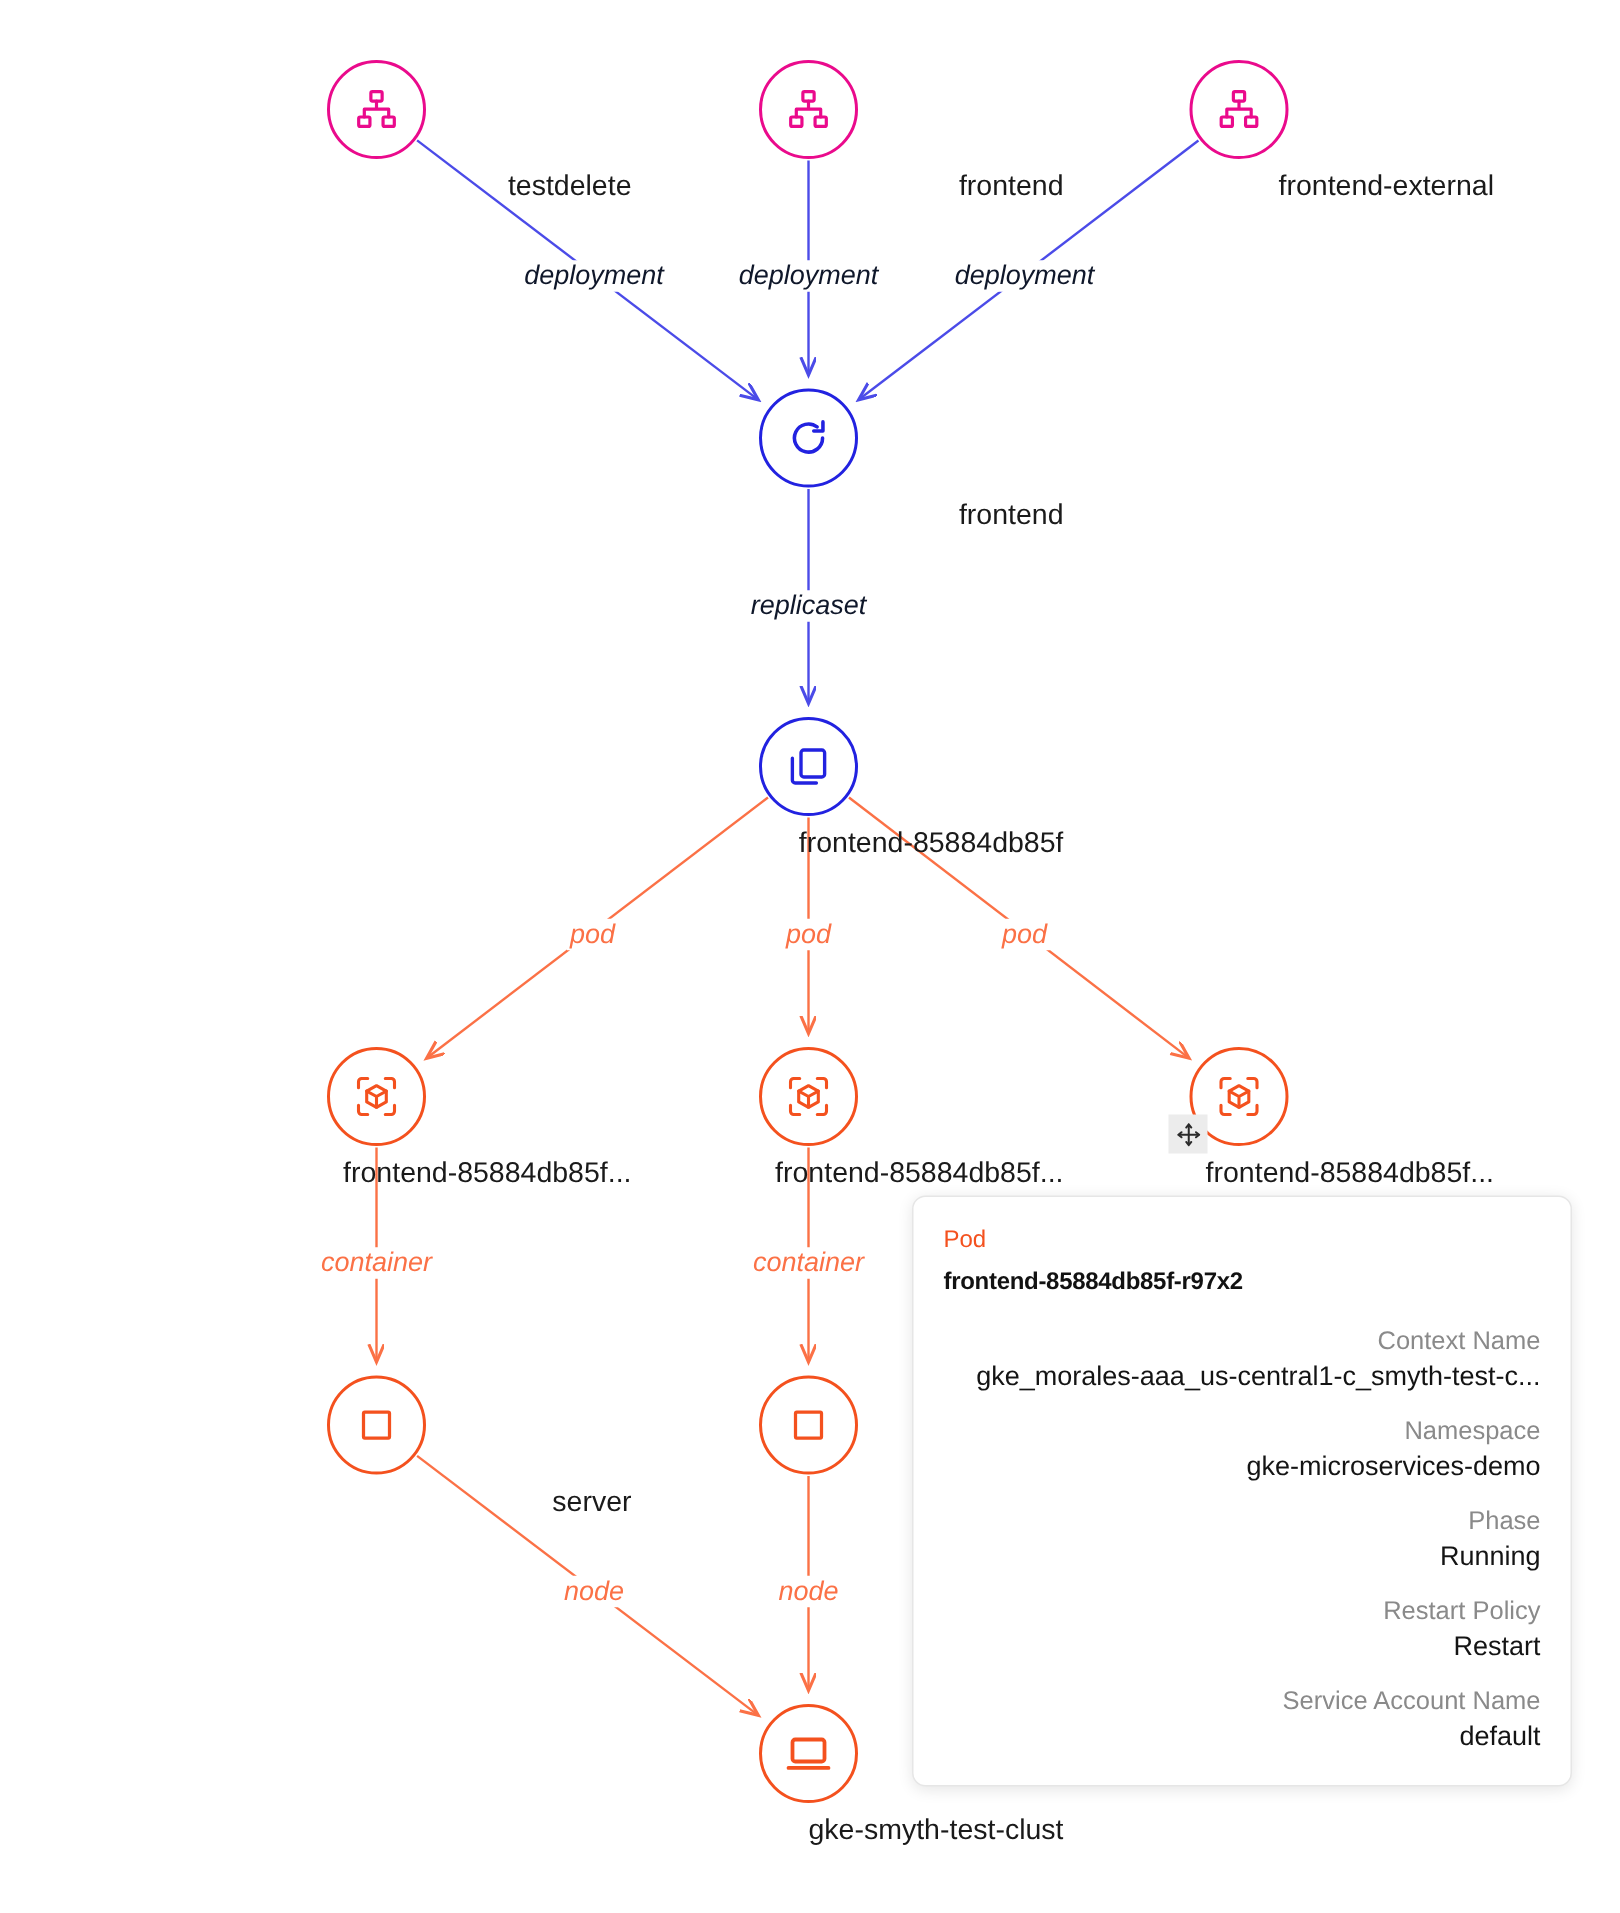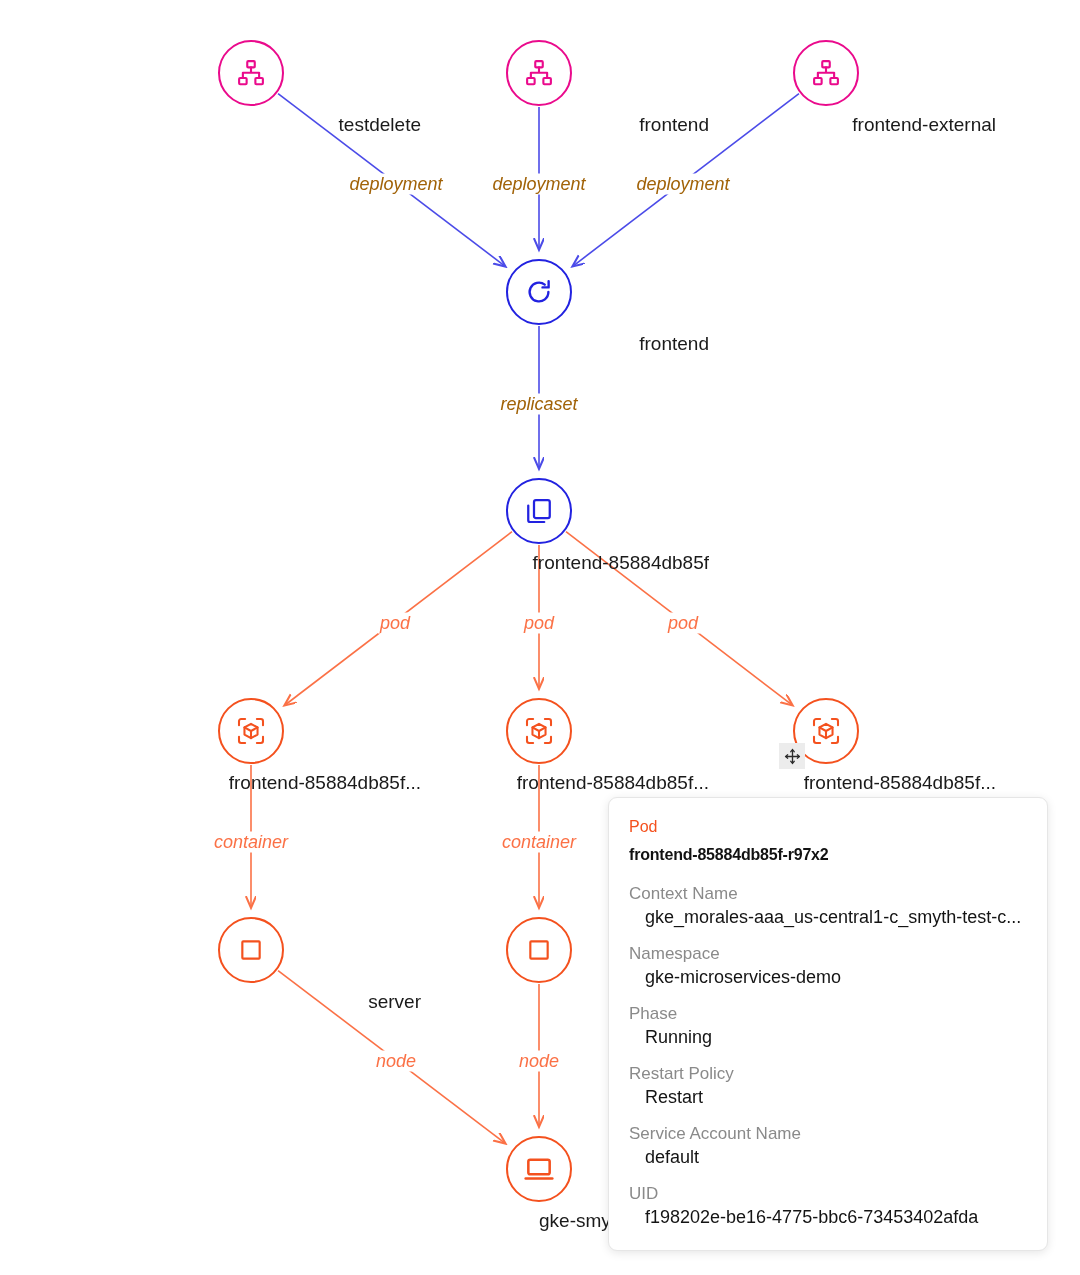--- a/index.html
+++ b/index.html
@@ -70,21 +70,21 @@
 
   .edge-label {
     position: absolute;
     font-size: 18px;
     font-style: italic;
     white-space: nowrap;
     transform: translate(-50%, -50%);
     background: #ffffff;
     padding: 0 2px;
   }
-  .edge-label.blue { color: #a16207; }
+  .edge-label.blue { color: #0f172a; }
   .edge-label.orange { color: #fb7146; }
 
   
   #move-cursor {
     position: absolute;
     width: 26px;
     height: 26px;
     background: #ececec;
     display: flex;
     align-items: center;
@@ -111,21 +111,21 @@
     line-height: 22px;
   }
   #info-card .res-name {
     font-size: 16px;
     font-weight: bold;
     color: #121212;
     margin: 0 0 14px 0;
     line-height: 26px;
     letter-spacing: -0.2px;
   }
-  #info-card .field { margin-bottom: 12px; }
+  #info-card .field { margin-bottom: 12px; text-align: right; }
   #info-card .field:last-child { margin-bottom: 0; }
   #info-card .f-label {
     font-size: 17px;
     color: #8a8a8a;
     line-height: 23px;
   }
   #info-card .f-value {
     font-size: 18px;
     color: #141414;
     line-height: 25px;
@@ -322,20 +322,16 @@
           <div class="f-value">Running</div>
         </div>
         <div class="field">
           <div class="f-label">Restart Policy</div>
           <div class="f-value">Restart</div>
         </div>
         <div class="field">
           <div class="f-label">Service Account Name</div>
           <div class="f-value">default</div>
         </div>
-        <div class="field">
-          <div class="f-label">UID</div>
-          <div class="f-value">f198202e-be16-4775-bbc6-73453402afda</div>
-        </div>
       </div>
   </div>
 
 </div>
 
 </body></html>

